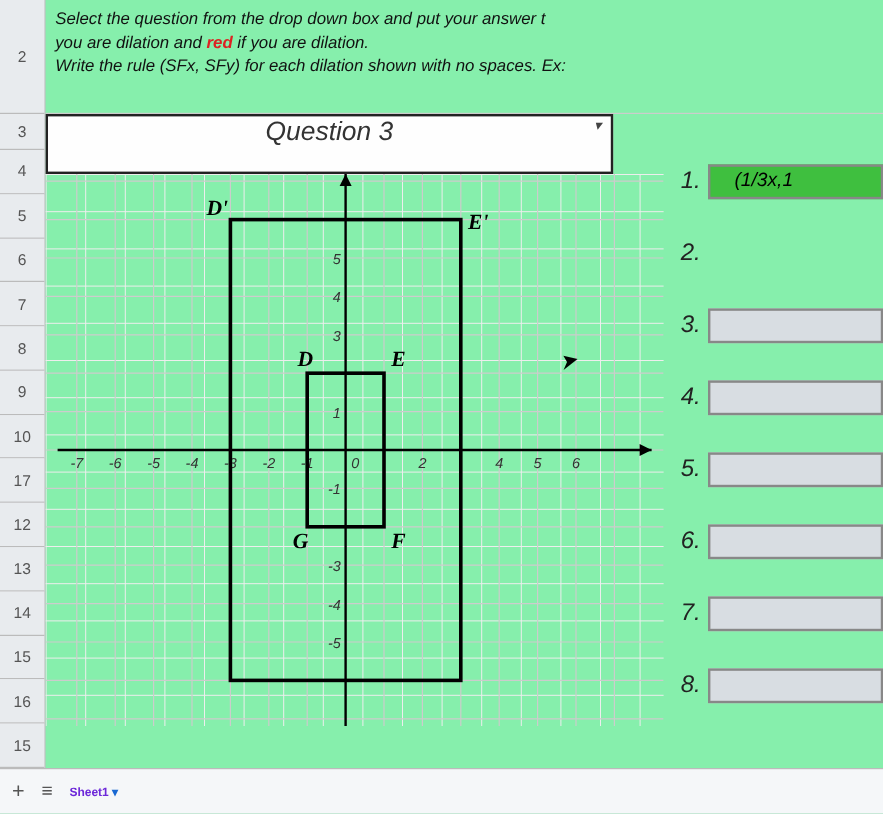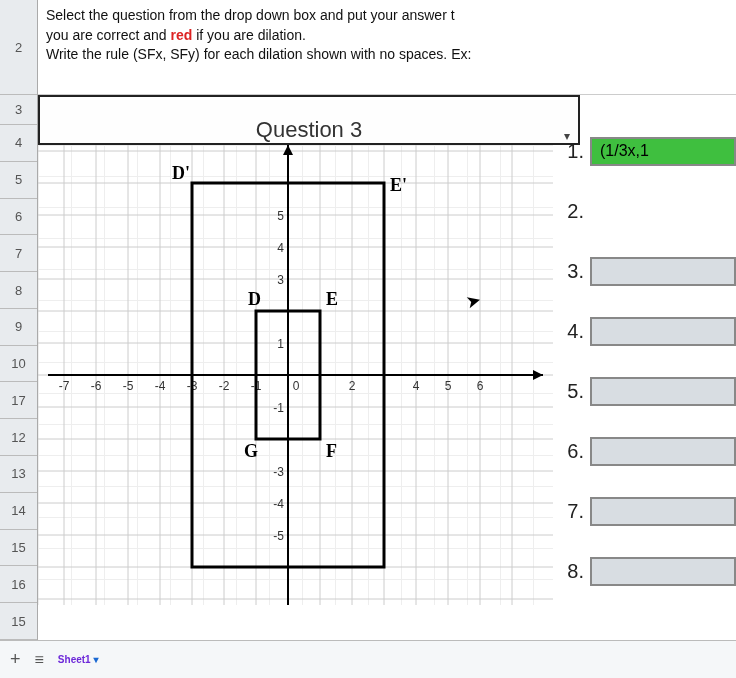--- a/index.html
+++ b/index.html
@@ -31,41 +31,42 @@
       align-items: center;
       justify-content: center;
       flex: 1;
       background: #e8ebee;
     }
     .row-header:first-child { height: 95px; flex: none; }
     .row-header.r3 { height: 30px; flex: none; }
     .content {
       flex: 1;
       position: relative;
-      background: #ffffff;
+      background: #86efac;
+      font-style: italic;
     }
     .instructions {
       padding: 6px 8px;
       font-size: 14px;
       color: #111;
       border-bottom: 1px solid #ccc;
       height: 95px;
       line-height: 1.4;
     }
     .instructions .red { color: #d22; font-weight: bold; }
     .dropdown-row {
       display: flex;
       align-items: stretch;
       height: 50px;
     }
     .question-dropdown {
-      width: 542px;
+      width: 473px;
       border: 2px solid #222;
       display: flex;
-      align-items: flex-end;
+      align-items: flex-start;
       justify-content: center;
       font-size: 22px;
       color: #333;
       position: relative;
       background: #fefefe;
     }
     .question-dropdown::after {
       content: "▾";
       position: absolute;
       right: 8px;
@@ -109,21 +110,21 @@
       text-align: right;
       padding-right: 6px;
     }
     .answer-box {
       flex: 1;
       height: 29px;
       border: 2px solid #888;
       background: #d8dde2;
       display: flex;
       align-items: center;
-      padding-left: 8px;
+      padding-left: 20px;
       font-size: 16px;
       color: #111;
       overflow: hidden;
       white-space: nowrap;
     }
     .answer-box.correct {
       background: #3fbf3f;
       color: #000;
     }
     .footer {
@@ -172,21 +173,21 @@
     <div class="row-header">13</div>
     <div class="row-header">14</div>
     <div class="row-header">15</div>
     <div class="row-header">16</div>
     <div class="row-header">15</div>
   </div>
 
   <div class="content">
     <div class="instructions">
       <span>Select the question from the drop down box and put your answer t</span><br>
-      <span>you are correct and </span><span class="red">red</span><span> if you are dilation.</span><br>
+      <span>you are dilation and </span><span class="red">red</span><span> if you are dilation.</span><br>
       <span>Write the rule (SFx, SFy) for each dilation shown with no spaces.  Ex: </span>
     </div>
 
     <div class="dropdown-row">
       <div class="question-dropdown">
         <span>Question 3</span>
       </div>
     </div>
 
     <div class="grid-area">

